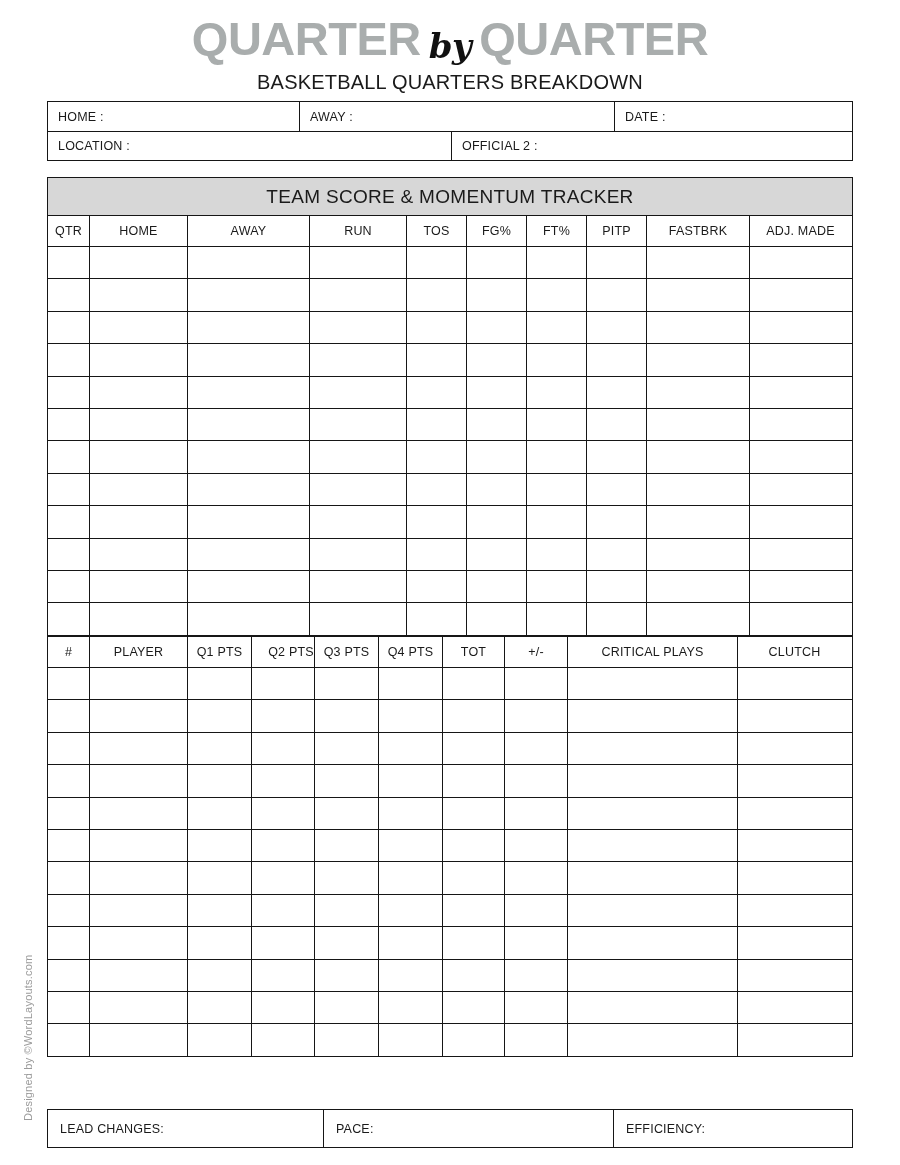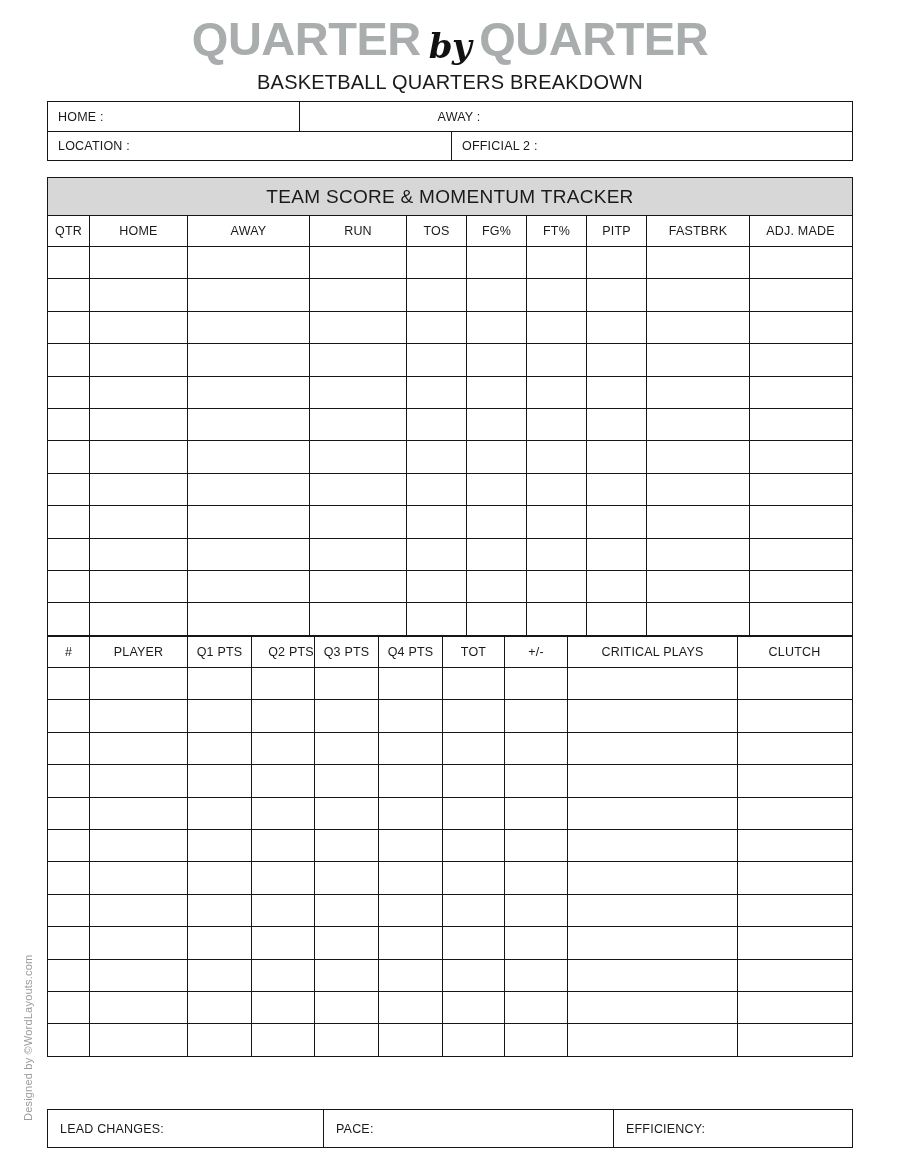--- a/index.html
+++ b/index.html
@@ -186,22 +186,26 @@
     </div>
     <div class="title-sub">BASKETBALL QUARTERS BREAKDOWN</div>
   </div>
 
   <div class="info-box">
     <div class="info-row" id="info-row-1">
         <div class="info-cell" style="width: 251px;">
           <span>HOME :</span>
           <span style="margin-left: 6px;"></span>
         </div>
-        <div class="info-cell" style="width: 315px; justify-content: center;">
+        <div class="info-cell" style="width: 315px;">
           <span>AWAY :</span>
+          <span style="margin-left: 6px;"></span>
+        </div>
+        <div class="info-cell" style="width: 237px;">
+          <span>DATE :</span>
           <span style="margin-left: 6px;"></span>
         </div>
       </div>
     <div class="info-row" id="info-row-2">
         <div class="info-cell" style="width: 403px;">
           <span>LOCATION :</span>
           <span style="margin-left: 6px;"></span>
         </div>
         <div class="info-cell" style="width: 198px;">
           <span>OFFICIAL 2 :</span>

